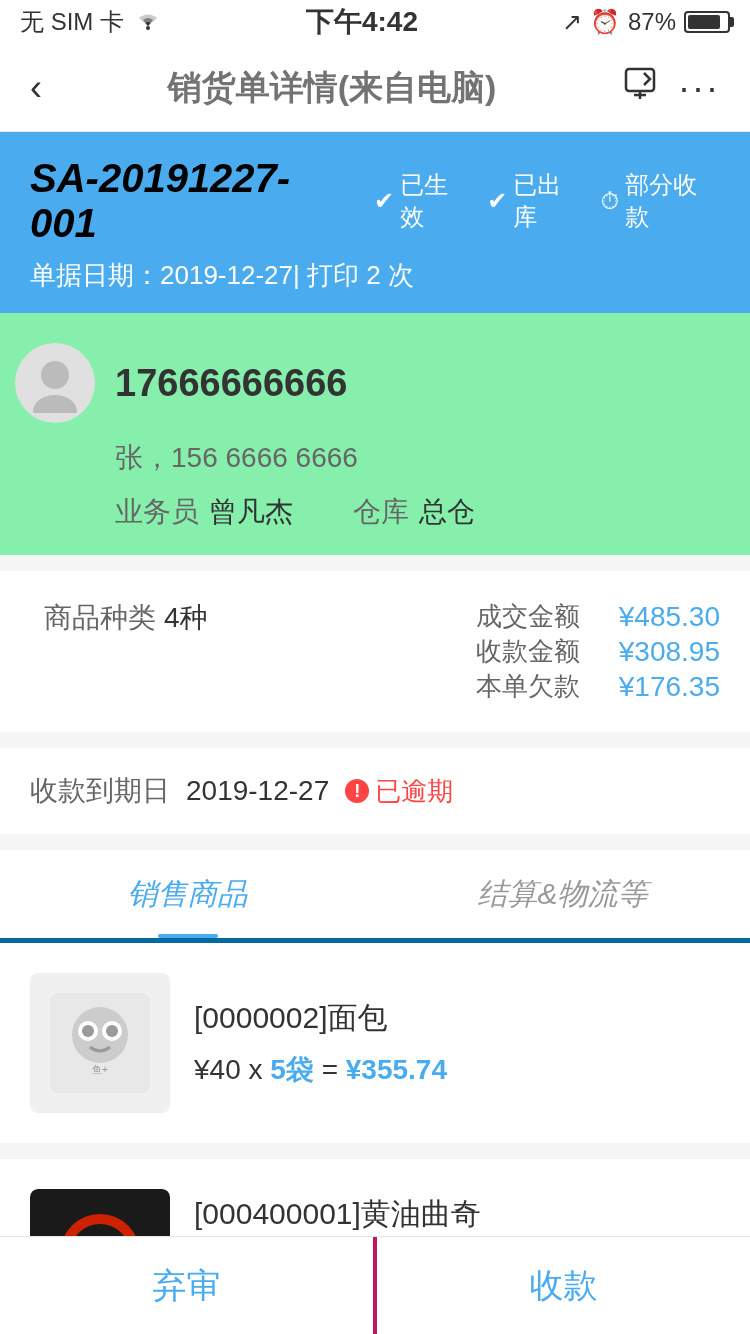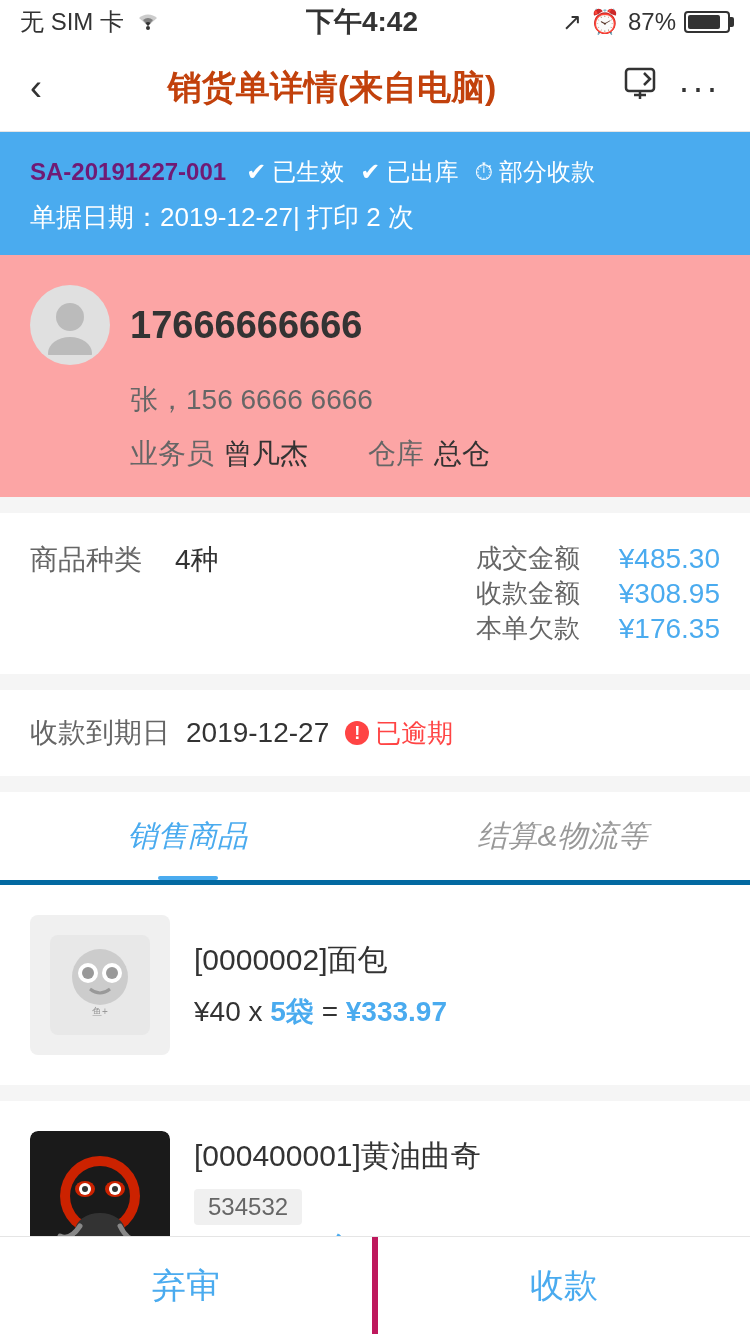--- a/index.html
+++ b/index.html
@@ -51,59 +51,60 @@
       border-bottom: 1px solid #e5e5e5;
     }
     .nav-back {
       font-size: 36px;
       color: #333;
       cursor: pointer;
     }
     .nav-title {
       font-size: 34px;
       font-weight: 600;
-      color: #c2410c;
+      color: #737373;
     }
     .nav-actions { display: flex; align-items: center; gap: 20px; }
     .nav-share { font-size: 36px; color: #333; }
     .nav-more { font-size: 36px; color: #333; letter-spacing: 2px; }
 
     
     .header-banner {
       background: #4AABEF;
       padding: 24px 30px 20px;
     }
     .header-order-row {
       display: flex;
       align-items: center;
       gap: 20px;
       margin-bottom: 12px;
     }
     .order-number {
-      font-size: 24px;
+      font-size: 40px;
       font-weight: 700;
-      color: #701a75;
+      color: #000000;
+      font-style: italic;
     }
     .status-badges { display: flex; align-items: center; gap: 16px; }
     .badge {
       font-size: 24px;
       color: #fff;
       display: flex;
       align-items: center;
       gap: 6px;
     }
     .header-date {
       font-size: 26px;
       color: #fff;
     }
 
     
     .customer-section {
-      background: #fca5a5;
-      padding: 30px 30px 24px;
+      background: #86efac;
+      padding: 30px 15px 24px;
       margin-bottom: 16px;
     }
     .customer-row {
       display: flex;
       align-items: center;
       gap: 20px;
       margin-bottom: 16px;
     }
     .avatar {
       width: 80px; height: 80px; border-radius: 50%;
@@ -137,21 +138,21 @@
 
     
     .summary-section {
       background: #fff;
       padding: 28px 30px;
       margin-bottom: 16px;
       display: flex;
       justify-content: space-between;
       align-items: flex-start;
     }
-    .summary-left { display: flex; align-items: center; gap: 33px; }
+    .summary-left { display: flex; align-items: center; gap: 8px; margin-left: 14px; }
     .summary-label { font-size: 28px; color: #666; }
     .summary-count { font-size: 28px; color: #333; font-weight: 500; }
     .summary-right { display: flex; flex-direction: column; align-items: center; }
     .amount-row { display: flex; align-items: center; gap: 20px; }
     .amount-label { font-size: 26px; color: #666; }
     .amount-value { font-size: 28px; color: #4AABEF; font-weight: 500; min-width: 120px; text-align: right; }
 
     
     .due-section {
       background: #fff;
@@ -267,21 +268,21 @@
     }
     .bottom-btn {
       flex: 1;
       height: 100%;
       display: flex;
       align-items: center;
       justify-content: center;
       font-size: 34px;
       cursor: pointer;
     }
-    .bottom-btn.reject { color: #4AABEF; border-right: 6px solid #be185d; }
+    .bottom-btn.reject { color: #4AABEF; border-right: 4px solid #be185d; }
     .bottom-btn.collect { color: #4AABEF; }
   </style>
 </head>
 <body>
 
 <div class="status-bar">
   <div class="status-left">
     <span>无 SIM 卡</span>
     <span>
       <svg width="28" height="20" viewBox="0 0 28 20">
@@ -417,21 +418,21 @@
         <circle cx="62" cy="38" r="10" fill="#fff"></circle>
         <circle cx="38" cy="38" r="6" fill="#999"></circle>
         <circle cx="62" cy="38" r="6" fill="#999"></circle>
         <path d="M40 54 Q50 62 60 54" stroke="#999" stroke-width="3" fill="none"></path>
         <text x="50" y="80" text-anchor="middle" font-size="10" fill="#999">鱼+</text>
       </svg>
     </div>
     <div class="product-info">
       <div class="product-name">[0000002]面包</div>
       <div class="product-price">
-        <span>¥40 x </span><span class="qty">5袋</span><span> = </span><span class="total">¥333.97</span>
+        <span>¥40 x </span><span class="qty">5袋</span><span> = </span><span class="total">¥355.74</span>
       </div>
     </div>
   </div>
 
   <div class="product-card">
     <div class="product-thumb product-thumb-owl">
       <svg width="140" height="140" viewBox="0 0 140 140">
         <rect width="140" height="140" rx="8" fill="#1a1a1a"></rect>
 
         <circle cx="70" cy="65" r="40" fill="#cc2200"></circle>

